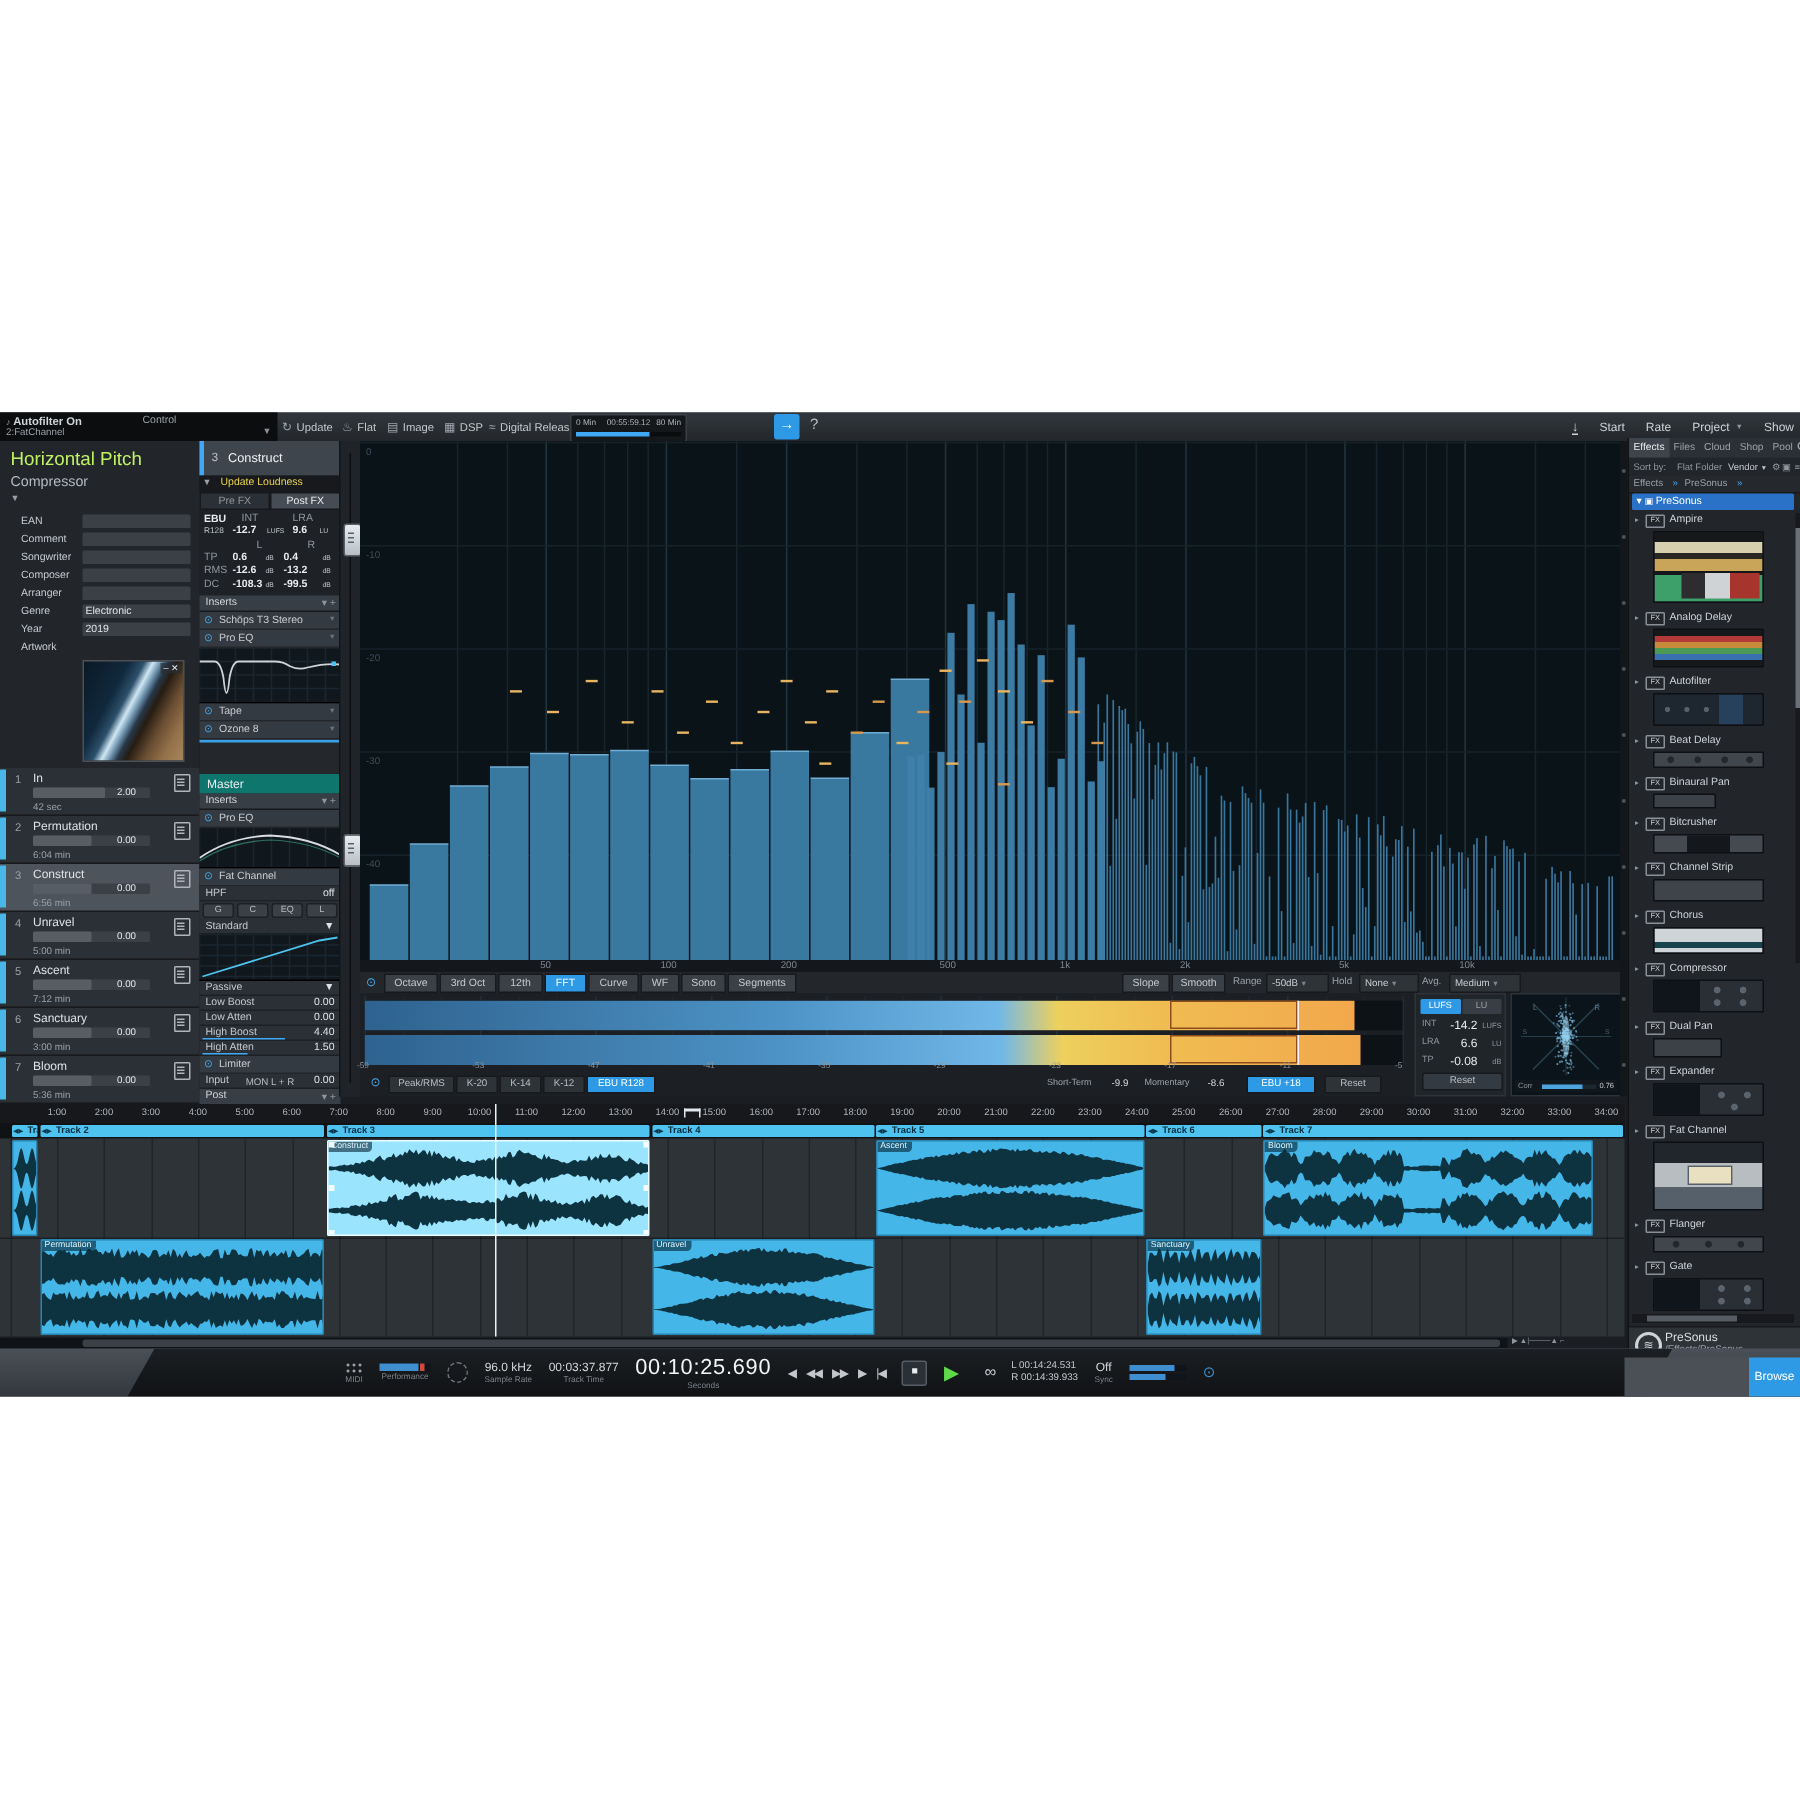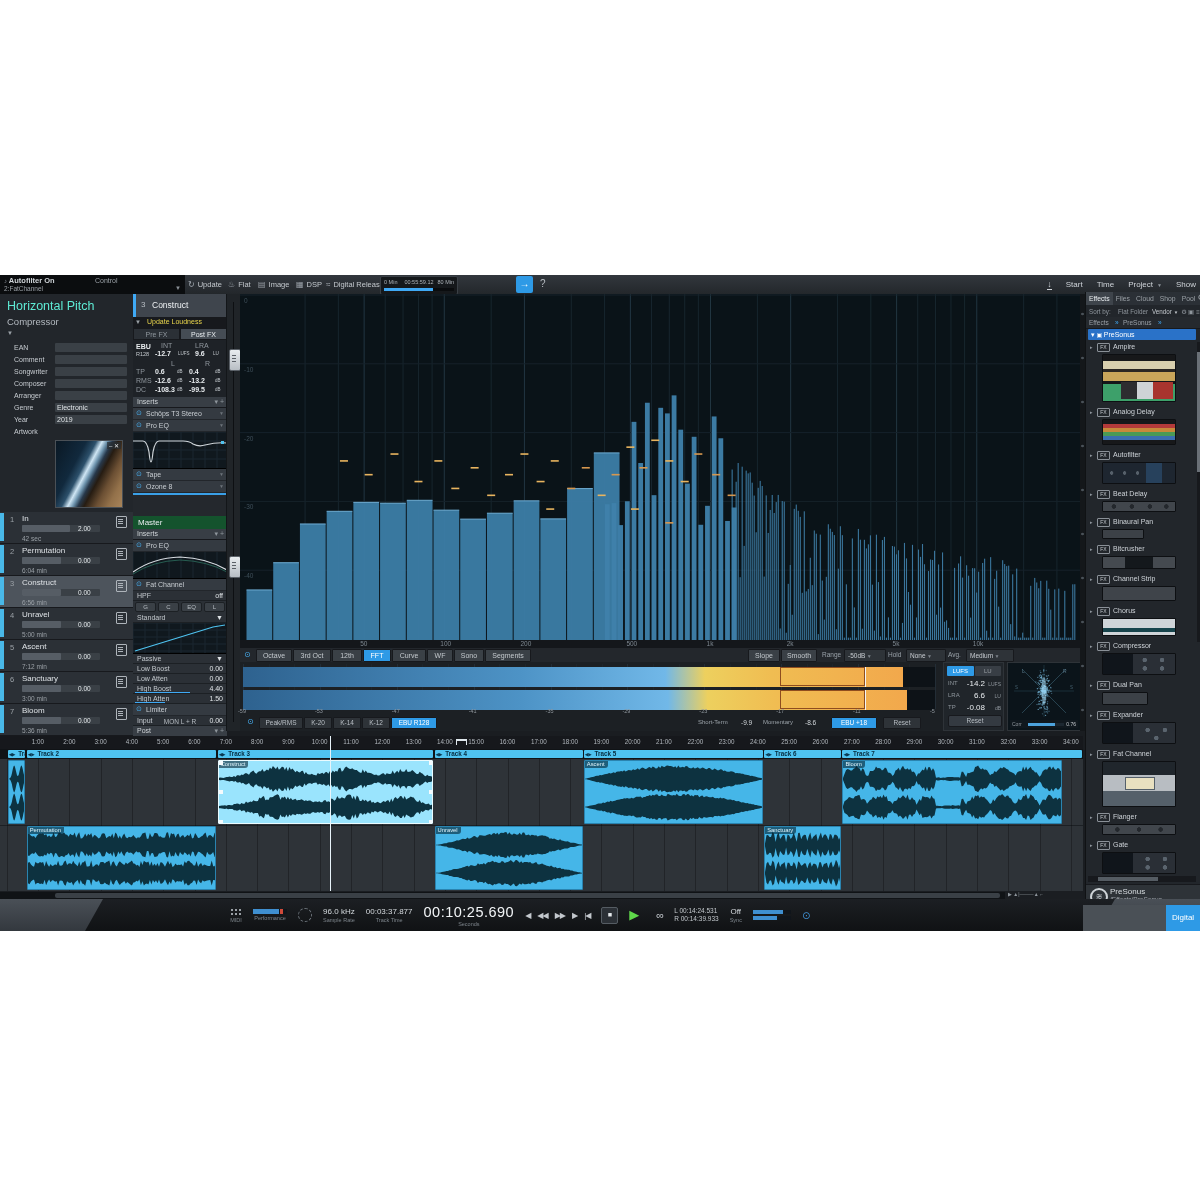--- a/index.html
+++ b/index.html
@@ -19,21 +19,21 @@
   .tl-box{position:absolute;left:380px;top:1px;width:76px;height:17px;background:#15181b;border:1px solid #3a4046;border-radius:2px;}
   .tl-box .lab{position:absolute;top:2px;font-size:5.5px;color:#aeb4ba;}
   .tl-box .bar{position:absolute;left:3px;right:3px;bottom:3px;height:3px;background:#0a0c0e;}
   .tl-box .fill{height:3px;background:#3fa9f5;}
   .bluebtn{position:absolute;left:516px;top:1px;width:17px;height:17px;background:#2e9ae6;border-radius:2px;color:#fff;text-align:center;line-height:16px;font-size:10px;}
   .helpq{position:absolute;left:540px;top:3px;font-size:10px;color:#b8bec4;}
   .rightbtns{position:absolute;right:4px;top:0;height:19px;display:flex;align-items:center;gap:14px;font-size:8px;color:#ced3d8;}
   .dlicon{border-bottom:1.5px solid #ced3d8;padding-bottom:0px;font-size:9px;}
   
   .leftpanel{position:absolute;left:0;top:19px;width:133px;height:437px;background:#22262b;border-right:1px solid #101214;}
-  .ptitle{position:absolute;left:7px;top:5px;font-size:12.5px;color:#5eead4;}
+  .ptitle{position:absolute;left:7px;top:5px;font-size:12.5px;color:#bef264;}
   .partist{position:absolute;left:7px;top:22px;font-size:9.5px;color:#b4bac0;}
   .pcaret{position:absolute;left:7px;top:36px;font-size:6px;color:#9aa0a6;}
   .meta{position:absolute;left:0;top:48px;width:133px;}
   .mrow{position:relative;height:12px;}
   .mrow .ml{position:absolute;left:14px;top:2px;font-size:7px;color:#c6cbd0;}
   .mrow .mv{position:absolute;left:55px;top:1px;width:72px;height:9px;background:#3a4046;border-radius:1px;font-size:7px;color:#dfe3e6;padding:1px 2px;box-sizing:border-box;}
   .artwork{position:absolute;left:55px;top:146px;width:66px;height:66px;border:1px solid #4a5056;
      background:linear-gradient(118deg,#0a1824 0%,#11293d 30%,#2c506b 40%,#cfe6f4 46%,#6d93ad 51%,#27384a 56%,#261c12 62%,#6b4f33 74%,#93714a 86%,#a8845a 100%);}
   .artwork .wc{position:absolute;right:1px;top:1px;font-size:6px;color:#e8ecef;background:rgba(40,45,50,.7);padding:0 2px;}
   .tracklist{position:absolute;left:0;top:218px;width:133px;}
@@ -63,21 +63,21 @@
   .ebu .big{font-weight:bold;color:#e8ecef;}
   .ebu span{position:absolute;}
   .ins-h{position:relative;height:10px;background:#383e45;border-bottom:1px solid #17191d;color:#cfd4d8;}
   .ins-h .t{position:absolute;left:4px;top:1px;}
   .ins-h .pm{position:absolute;right:3px;top:1px;color:#8f969d;}
   .ins-i{position:relative;height:11px;background:#343a41;border-bottom:1px solid #22262b;color:#c8cdd2;}
   .ins-i .pw{position:absolute;left:3px;top:1px;color:#45a8e8;font-size:7px;}
   .ins-i .t{position:absolute;left:13px;top:1.5px;}
   .ins-i .dd{position:absolute;right:3px;top:2px;color:#6d747b;font-size:5px;}
   .mstr{position:absolute;left:0;top:0;width:94px;}
-  .mhead{height:13px;background:#14532d;color:#e8ecef;font-size:8px;padding:2px 0 0 5px;box-sizing:border-box;}
+  .mhead{height:13px;background:#0f766e;color:#e8ecef;font-size:8px;padding:2px 0 0 5px;box-sizing:border-box;}
   .prow{position:relative;height:9px;background:#2b3036;border-bottom:1px solid #1c2024;color:#c3c8cd;}
   .prow .l{position:absolute;left:4px;top:0.5px;}
   .prow .v{position:absolute;right:4px;top:0.5px;color:#dfe3e6;}
   .prow .sl{position:absolute;left:2px;bottom:0;height:1.5px;background:#3fa9f5;}
   .secbtns{position:relative;height:12px;background:#2b3036;display:flex;gap:2px;padding:1px 2px;box-sizing:border-box;}
   .secbtn{flex:1;background:#3a4046;border:1px solid #1c2024;border-radius:2px;text-align:center;font-size:6px;color:#b8bec4;line-height:9px;}
   .monrow{position:absolute;left:0;top:424px;width:94px;text-align:center;font-size:6.5px;color:#b4bac0;}
   .faderstrip{position:absolute;right:0;top:0;width:13px;height:437px;background:#202428;border-left:1px solid #131619;}
   .faderstrip .groove{position:absolute;left:6px;top:8px;width:1px;height:420px;background:#0d0f12;}
   .fhandle{position:absolute;left:1.5px;width:10px;height:20px;background:linear-gradient(#e8ecef,#b8bec4);border-radius:2px;border:1px solid #5a6067;}
@@ -246,21 +246,21 @@
       <span class="lab" style="right:3px;">80 Min</span>
       <div class="bar">
             <div class="fill" id="tl-fill" style="width: 70%;"></div>
           </div>
     </div>
     <div class="bluebtn"><span>→</span></div>
     <div class="helpq">?</div>
     <div class="rightbtns" id="tbar-right">
       <span class="dlicon">↓</span>
     <span>Start</span>
-          <span>Time</span>
+          <span>Rate</span>
           <span>Project</span>
           <span style="font-size: 5px; margin-left: -10px; color: rgb(143, 150, 157);">▼</span>
           <span>Show</span>
         </div>
   </div>
 
   <div class="leftpanel">
     <div class="ptitle">Horizontal Pitch</div>
     <div class="partist">Compressor</div>
     <div class="pcaret">▼</div>
@@ -1607,17 +1607,17 @@
               <i style="width:30px;"></i>
             </div>
             <div class="m">
               <i style="width:24px;"></i>
             </div>
           </div>
       <div class="ticon" style="color:#3f8fd0;font-size:10px;">⊙</div>
     </div>
   </div>
   <div class="browsebox">
-    <div class="browsebtn">Digital</div>
+    <div class="browsebtn">Browse</div>
   </div>
 
 </div>
 </div>
 
 </body></html>

